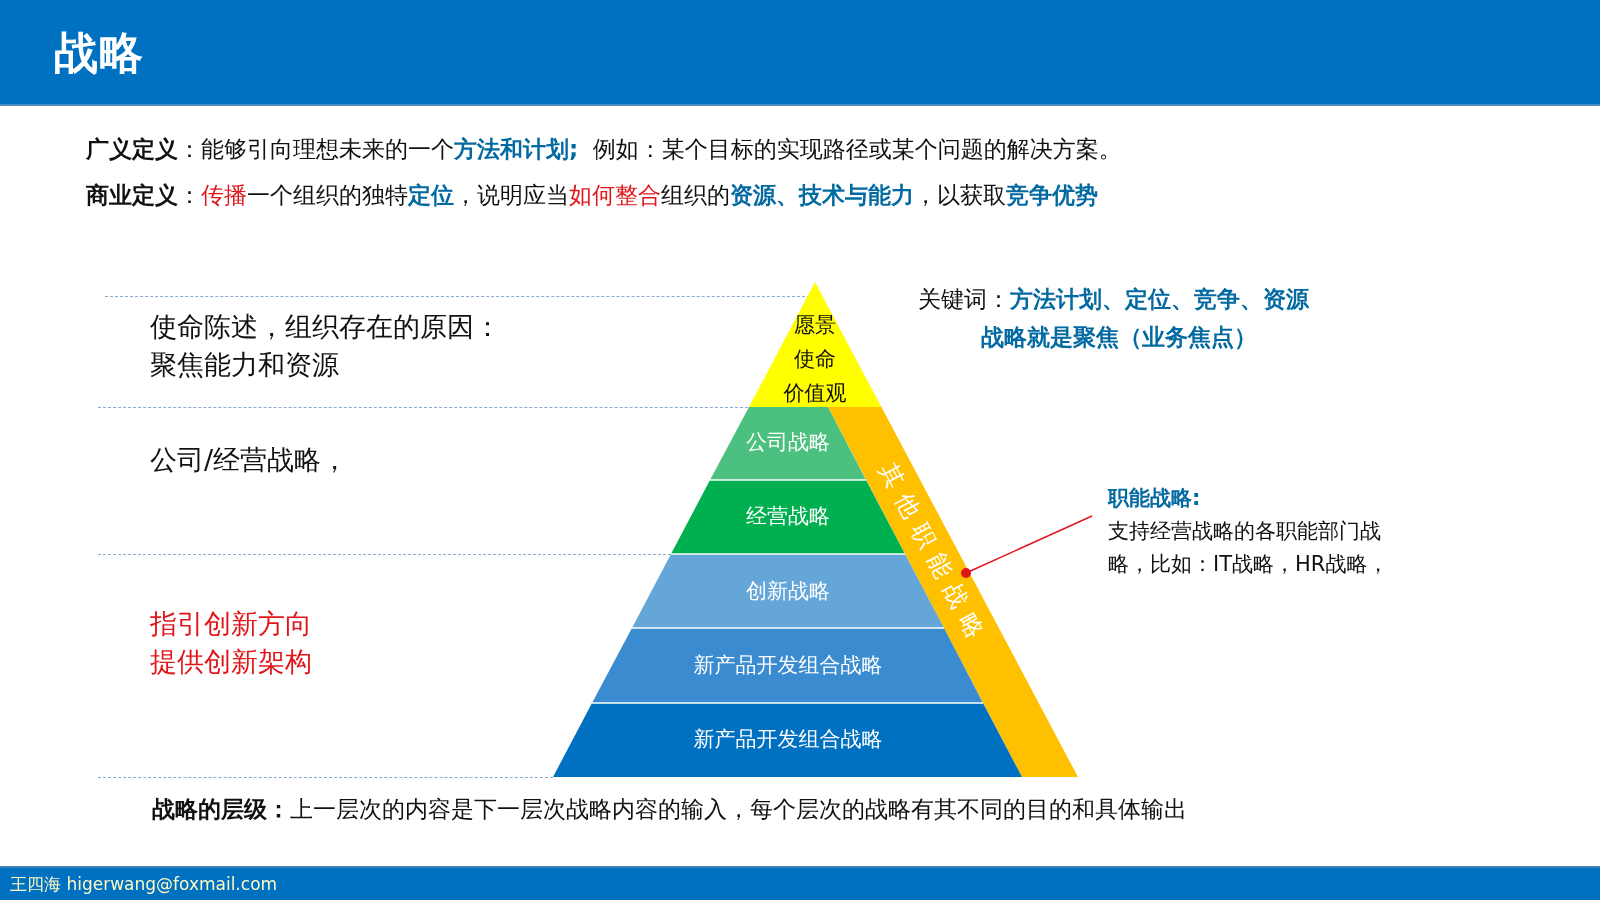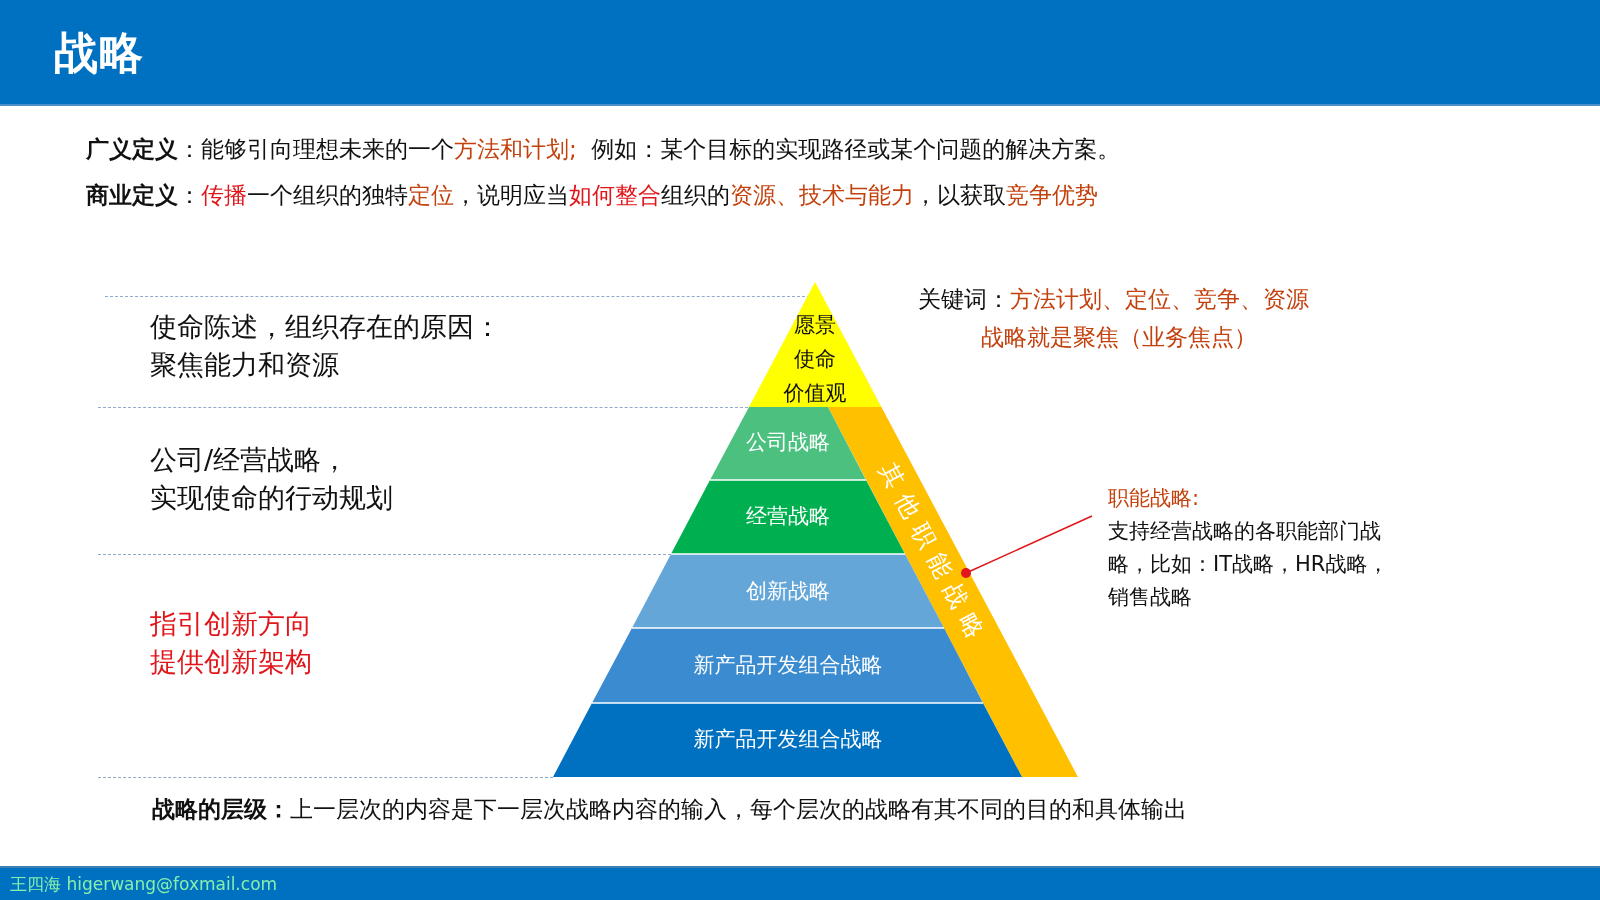--- a/index.html
+++ b/index.html
@@ -4,33 +4,33 @@
 <style>
   html, body { margin:0; padding:0; }
   body { width:1600px; height:900px; position:relative; overflow:hidden; background:#ffffff;
          font-family:"DejaVu Sans","Liberation Sans",sans-serif; color:#111; }
   .header { position:absolute; left:0; top:0; width:1600px; height:104px; background:#0070c0; }
   .header-line { position:absolute; left:0; top:104px; width:1600px; height:2px; background:#4a8fc7; }
   .title { position:absolute; left:54px; top:24px; font-size:44px; font-weight:bold; color:#ffffff; letter-spacing:1px; }
   .def-line { position:absolute; left:86px; font-size:23px; white-space:nowrap; }
   .def-line b.lbl { font-weight:bold; color:#111; }
   .red { color:#e0161b; }
-  .redb { color:#c2410c; font-weight:normal; }
+  .redb { color:#0369a1; font-weight:bold; }
   .dash { position:absolute; height:0; border-top:1.5px dashed #8fa9c9; }
   .lefttext { position:absolute; left:150px; font-size:27px; line-height:38px; white-space:nowrap; }
   .pyr { position:absolute; left:0; top:0; }
   .tier-label { position:absolute; font-size:21px; color:#ffffff; text-align:center; white-space:nowrap; transform:translateX(-50%); }
   .apex-label { position:absolute; font-size:21px; color:#111; text-align:center; line-height:34px; transform:translateX(-50%); }
   .band-label { position:absolute; left:934px; top:555px; transform:translate(-50%,-50%) rotate(62deg);
                 font-size:24px; color:#ffffff; letter-spacing:10px; white-space:nowrap; }
   .kw { position:absolute; font-size:23px; white-space:nowrap; }
   .func { position:absolute; left:1108px; top:482px; font-size:21px; line-height:33px; }
   .bottom { position:absolute; left:112px; top:794px; font-size:23px; white-space:nowrap;margin-left:40px; }
   .footer { position:absolute; left:0; top:866px; width:1600px; height:34px; background:#0070c0; border-top:2px solid #3b7fb3; }
-  .footer span { position:absolute; left:10px; top:5px; font-size:17px; color:#86efac; }
+  .footer span { position:absolute; left:10px; top:5px; font-size:17px; color:#fef9c3; }
 </style>
 </head>
 <body>
 
 <div class="header"></div>
 <div class="header-line"></div>
 <div class="title">战略</div>
 
 <div class="def-line" style="top:134px;">
   <b class="lbl">广义定义</b><span>：</span><span>能够引向理想未来的一个</span><span class="redb">方法和计划;</span><span style="white-space:pre">  例如：某个目标的实现路径或某个问题的解决方案。</span>
@@ -44,21 +44,20 @@
 <div class="dash" style="left:98px; top:407px; width:650px;"></div>
 <div class="dash" style="left:98px; top:554px; width:573px;"></div>
 <div class="dash" style="left:98px; top:777px; width:455px;"></div>
 
 <div class="lefttext" style="top:308px;">
   <div>使命陈述，组织存在的原因：</div>
   <div>聚焦能力和资源</div>
 </div>
 <div class="lefttext" style="top:441px;">
   <div>公司/经营战略，</div>
-  <div>实现使命的行动规划</div>
 </div>
 <div class="lefttext red" style="top:605px;">
   <div>指引创新方向</div>
   <div>提供创新架构</div>
 </div>
 
 <svg class="pyr" width="1600" height="900">
   <polygon points="815,282 1078,777 1022,777 828,407 881,407" fill="#ffc000"></polygon>
   <polygon points="815,282 881,407 749,407" fill="#ffff00"></polygon>
   <polygon points="749,407 828,407 866,480 710,480" fill="#4cc17f"></polygon>
@@ -88,21 +87,20 @@
 
 <div class="kw" style="left:918px; top:284px;">
   <span>关键词：</span><span class="redb">方法计划、定位、竞争、资源</span>
 </div>
 <div class="kw redb" style="left:981px; top:322px;">战略就是聚焦（业务焦点）</div>
 
 <div class="func">
   <div class="redb">职能战略:</div>
   <div>支持经营战略的各职能部门战</div>
   <div>略，比如：IT战略，HR战略，</div>
-  <div>销售战略</div>
 </div>
 
 <div class="bottom">
   <b>战略的层级</b><b>：</b><span>上一层次的内容是下一层次战略内容的输入，每个层次的战略有其不同的目的和具体输出</span>
 </div>
 
 <div class="footer">
   <span>王四海 higerwang@foxmail.com</span>
 </div>
 

